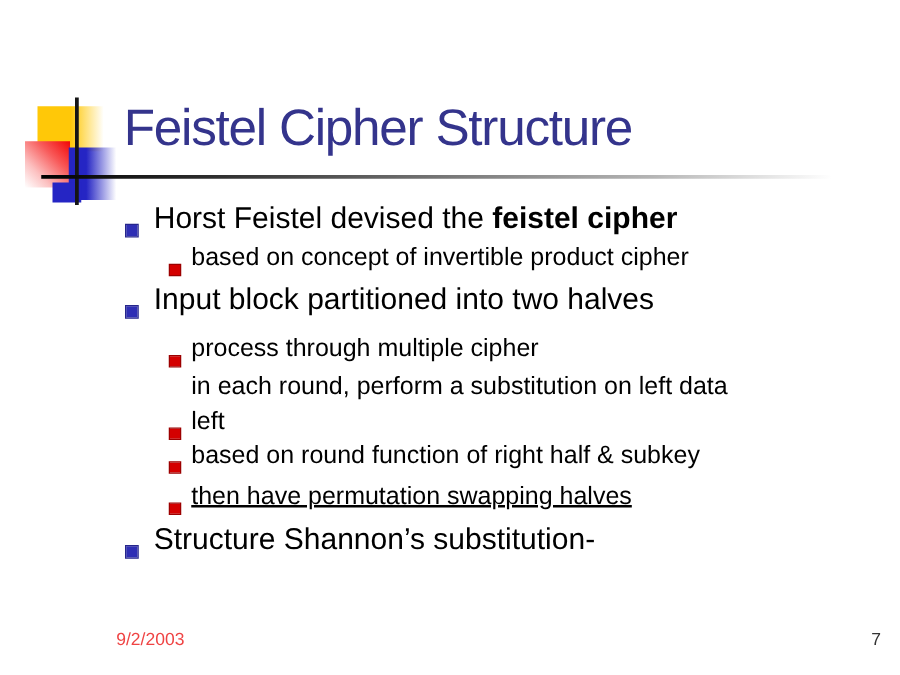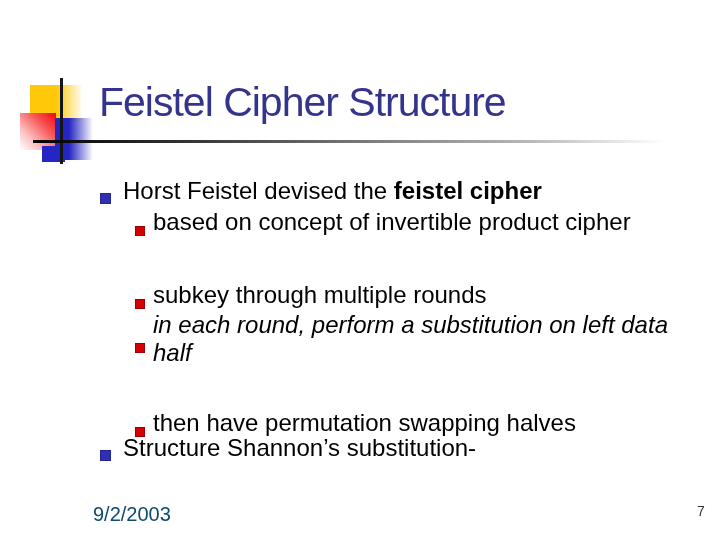--- a/index.html
+++ b/index.html
@@ -48,25 +48,24 @@
     font-size: 41px; line-height: 46px;
     letter-spacing: -1px;
     color: #34348c;
     white-space: nowrap;
   }
 
   
   .row {
     position: absolute;
     display: flex;
-    align-items: center;
-    margin-top: 16px;
+    align-items: flex-end;
   }
   .row.l1 { left: 101px; font-size: 24px; line-height: 28px; color: #000; }
-  .row.l2 { left: 136px; font-size: 24px; line-height: 28px; color: #000; }
+  .row.l2 { left: 136px; font-size: 20px; line-height: 28px; color: #000; }
 
   .bullet-l1 {
     flex: 0 0 auto;
     width: 9px; height: 9px;
     margin-top: 15px; margin-right: 13px;
     background: #2f2fb4;
     outline: 1px solid #26268c;
   }
   .bullet-l2 {
     flex: 0 0 auto;
@@ -75,21 +74,21 @@
     background: #d40000;
     outline: 1px solid #9c0000;
   }
   .row .txt { white-space: nowrap; }
   .row .txt.wrap2 { white-space: normal; }
   .bold-inline { font-weight: bold; }
 
   
   .footer-date {
     position: absolute; left: 93px; top: 503px;
-    font-size: 20px; color: #0c4a6e;
+    font-size: 14px; color: #ef4444;
   }
   .footer-number {
     position: absolute; left: 697px; top: 503px;
     font-size: 14px; color: #333333;
   }
 </style>
 </head>
 <body>
 
 <div class="slide">
@@ -106,33 +105,41 @@
   <div class="row l1" style="top:161px;">
     <span class="bullet-l1"></span>
     <span class="txt"><span>Horst Feistel devised the </span><span class="bold-inline">feistel cipher</span></span>
   </div>
 
   <div class="row l2" style="top:192px;">
     <span class="bullet-l2"></span>
     <span class="txt">based on concept of invertible product cipher</span>
   </div>
 
+  <div class="row l1" style="top:226px;">
+    <span class="bullet-l1"></span>
+    <span class="txt">Input block partitioned into two halves</span>
+  </div>
 
   <div class="row l2" style="top:265px;">
     <span class="bullet-l2"></span>
-    <span class="txt">subkey through multiple rounds</span>
+    <span class="txt">process through multiple cipher</span>
   </div>
 
-  <div class="row l2" style="top:295px;font-style:italic;">
+  <div class="row l2" style="top:295px;">
     <span class="bullet-l2"></span>
-    <span class="txt wrap2"><span>in each round, perform a substitution on left data</span><br><span>half</span></span>
+    <span class="txt wrap2"><span>in each round, perform a substitution on left data</span><br><span>left</span></span>
   </div>
 
+  <div class="row l2" style="top:350px;">
+    <span class="bullet-l2"></span>
+    <span class="txt">based on round function of right half &amp; subkey</span>
+  </div>
 
-  <div class="row l2" style="top:393px;">
+  <div class="row l2" style="top:383px;text-decoration:underline;">
     <span class="bullet-l2"></span>
     <span class="txt">then have permutation swapping halves</span>
   </div>
 
   <div class="row l1" style="top:418px;">
     <span class="bullet-l1"></span>
     <span class="txt wrap2"><span>Structure Shannon’s substitution-</span><br></span>
   </div>
 
   <div class="footer-date">9/2/2003</div>

